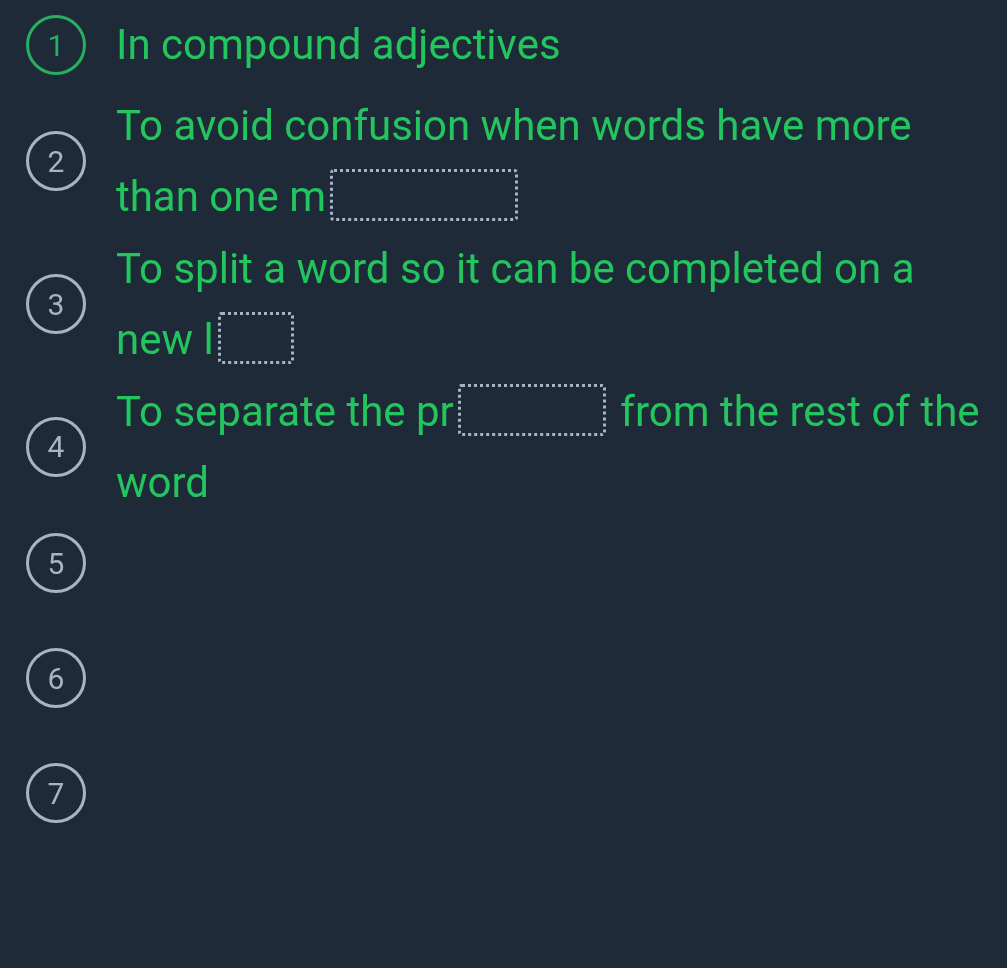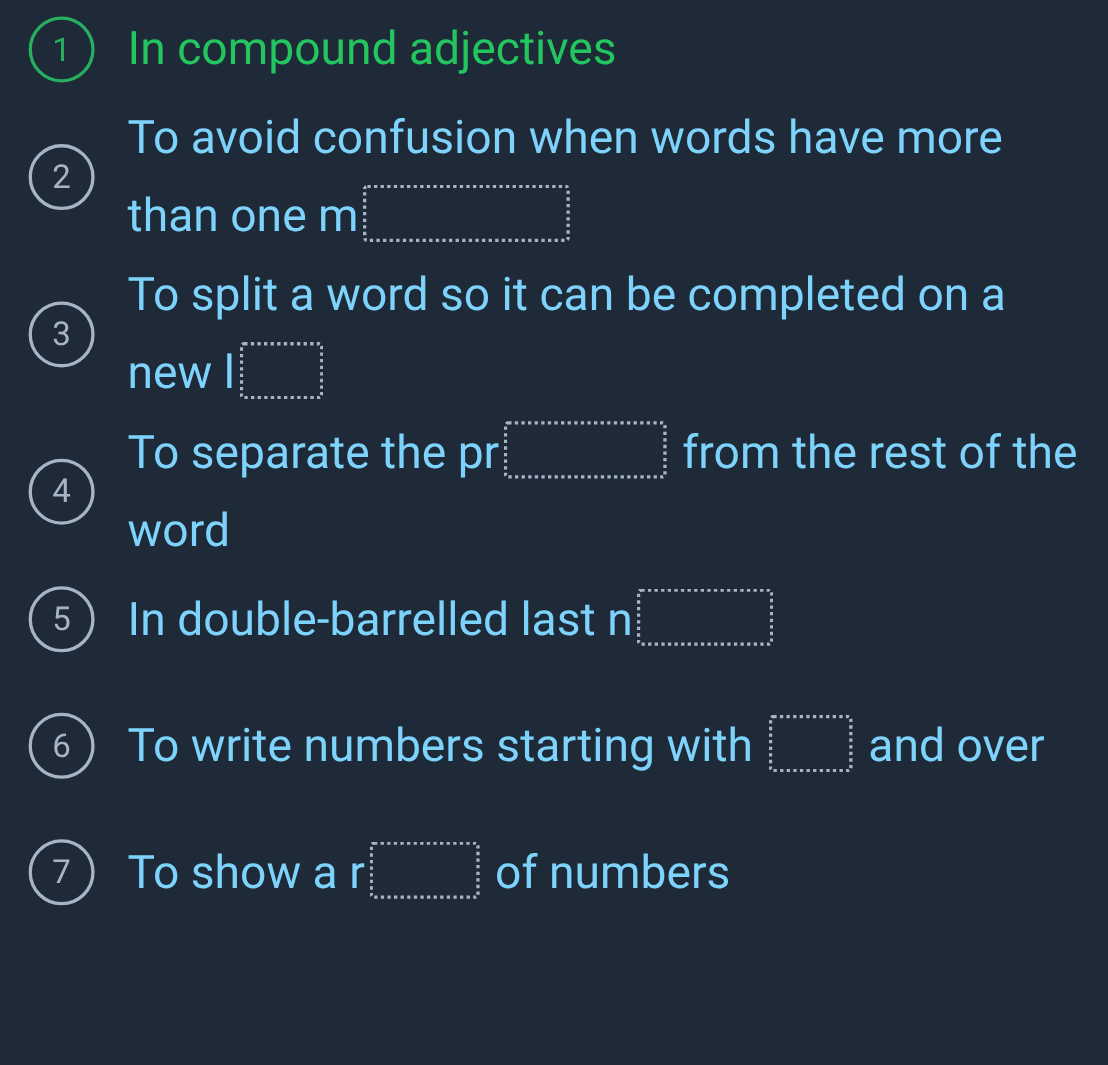--- a/index.html
+++ b/index.html
@@ -37,21 +37,21 @@
     font-weight: 400;
   }
   .row.active .badge {
     border-color: #27ae60;
     color: #27ae60;
   }
   .content {
     flex: 1 1 auto;
     font-size: 42px;
     line-height: 1.7;
-    color: #7dd3fc;
+    color: #22c55e;
     font-weight: 400;
     display: block;
   }
   .row.active .content { color: #22c55e; }
   .blank {
     display: inline-block;
     border: 3px dotted #a6b5c6;
     border-radius: 4px;
     height: 52px;
     vertical-align: -10px;
@@ -75,23 +75,20 @@
     <div class="row">
       <div class="badge">3</div>
       <div class="content">To split a word so it can be completed on a new <span class="nowrap">l<span class="blank" style="width: 76px;"></span></span></div>
     </div>
     <div class="row">
       <div class="badge">4</div>
       <div class="content">To separate the <span class="nowrap">pr<span class="blank" style="width: 148px;"></span></span> from the rest of the word</div>
     </div>
     <div class="row single">
       <div class="badge">5</div>
-      <div class="content">In double-barrelled last <span class="nowrap">n<span class="blank" style="width: 124px;"></span></span></div>
     </div>
     <div class="row">
       <div class="badge">6</div>
-      <div class="content">To write numbers starting with <span class="blank" style="width: 76px;"></span> and over</div>
     </div>
     <div class="row single">
       <div class="badge">7</div>
-      <div class="content">To show a <span class="nowrap">r<span class="blank" style="width: 100px;"></span></span> of numbers</div>
     </div>
   </div>
 
 </body></html>

